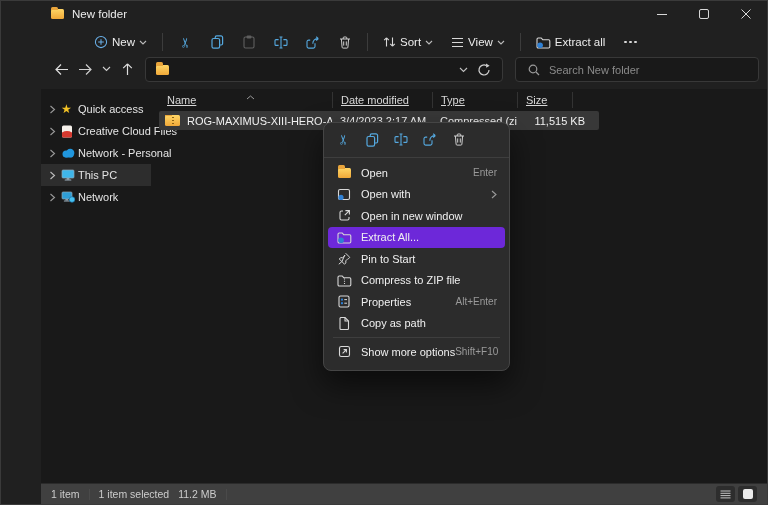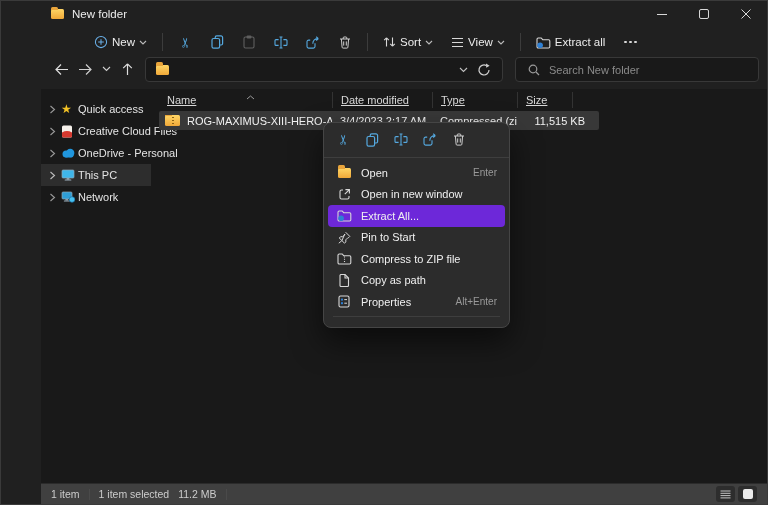--- a/index.html
+++ b/index.html
@@ -292,21 +292,21 @@
               <path d="M1.5 1 L5.5 4.5 L1.5 8" stroke="#9a9a9a" fill="none" stroke-width="1.1"></path>
             </svg>
         </span>
         <span class="s-icon">
           <svg width="15" height="10" viewBox="0 0 15 10">
             <circle cx="5" cy="6" r="3.5" fill="#2196dd"></circle>
             <circle cx="9.2" cy="5" r="4.2" fill="#2196dd"></circle>
             <rect x="3" y="5.8" width="9.5" height="3.6" rx="1.8" fill="#2196dd"></rect>
           </svg>
         </span>
-        <span>OneDrive - Personal</span>
+        <span>Network - Personal</span>
       </div>
       <div class="side-item selected">
         <span class="s-chev">
           <svg width="7" height="9" viewBox="0 0 7 9">
               <path d="M1.5 1 L5.5 4.5 L1.5 8" stroke="#bdbdbd" fill="none" stroke-width="1.1"></path>
             </svg>
         </span>
         <span class="s-icon">
           <svg width="14" height="12" viewBox="0 0 14 12">
             <rect x="1" y="1" width="12" height="8" rx="1" fill="#3fb6ea" stroke="#8fa6b5" stroke-width="0.7"></rect>
@@ -409,20 +409,34 @@
     <div class="cm-items">
       <div class="menu-item">
         <span class="mi-icon">
             <span class="gfolder small"></span>
           </span>
         <span class="mi-label">Open</span>
         <span class="mi-right">Enter</span>
       </div>
       <div class="menu-item">
         <span class="mi-icon">
+          <svg width="14" height="13" viewBox="0 0 14 13">
+            <rect x="1.5" y="1.5" width="11" height="10" rx="1.5" fill="none" stroke="#d8d8d8" stroke-width="1.1"></rect>
+            <circle cx="4" cy="9.4" r="2.6" fill="#2f80d4"></circle>
+          </svg>
+        </span>
+        <span class="mi-label">Open with</span>
+        <span class="mi-right">
+          <svg width="6" height="9" viewBox="0 0 6 9">
+              <path d="M1 1 L5 4.5 L1 8" stroke="#9a9a9a" fill="none" stroke-width="1.1"></path>
+            </svg>
+        </span>
+      </div>
+      <div class="menu-item">
+        <span class="mi-icon">
           <svg width="13" height="13" viewBox="0 0 13 13">
             <path d="M5 2 H3.5 A1.5 1.5 0 0 0 2 3.5 v6 A1.5 1.5 0 0 0 3.5 11 h6 A1.5 1.5 0 0 0 11 9.5 V8" fill="none" stroke="#d8d8d8" stroke-width="1.1"></path>
             <path d="M7.4 1.6 H11.4 V5.6 M11.4 1.6 L6.8 6.2" stroke="#d8d8d8" fill="none" stroke-width="1.1"></path>
           </svg>
         </span>
         <span class="mi-label">Open in new window</span>
       </div>
       <div class="menu-item hl">
         <span class="mi-icon">
           <svg width="15" height="13" viewBox="0 0 15 13">
@@ -441,40 +455,50 @@
         <span class="mi-label">Pin to Start</span>
       </div>
       <div class="menu-item">
         <span class="mi-icon">
           <svg width="15" height="13" viewBox="0 0 15 13">
             <path d="M1 3.2 a1.2 1.2 0 0 1 1.2 -1.2 h3 l1.5 1.7 h5.9 a1.2 1.2 0 0 1 1.2 1.2 v5.9 a1.2 1.2 0 0 1 -1.2 1.2 h-10.4 a1.2 1.2 0 0 1 -1.2 -1.2 Z" fill="none" stroke="#d8d8d8" stroke-width="1.1"></path>
             <path d="M7.5 4.4 v1.1 m0 1.2 v1.1 m0 1.2 v1.1" stroke="#d8d8d8" stroke-width="1.1"></path>
           </svg>
         </span>
         <span class="mi-label">Compress to ZIP file</span>
-      </div>
-      <div class="menu-item">
-        <span class="mi-icon">
-          <svg width="12" height="13" viewBox="0 0 12 13">
-            <path d="M2 1.5 a1 1 0 0 1 1 -1 h4 L10.5 4 v7.5 a1 1 0 0 1 -1 1 h-6.5 a1 1 0 0 1 -1 -1 Z" fill="none" stroke="#d8d8d8" stroke-width="1.1"></path>
-            <path d="M7 0.8 V4 H10.2" fill="none" stroke="#d8d8d8" stroke-width="1.1"></path>
-          </svg>
-        </span>
-        <span class="mi-label">Copy as path</span>
       </div>
       <div class="menu-item">
         <span class="mi-icon">
           <svg width="12" height="13" viewBox="0 0 12 13">
             <rect x="1" y="1" width="10" height="11" rx="1.5" fill="none" stroke="#d8d8d8" stroke-width="1.1"></rect>
             <rect x="3" y="3.6" width="2" height="2" fill="#2f80d4"></rect>
             <path d="M6.3 4.6 H9" stroke="#d8d8d8" stroke-width="1"></path>
             <rect x="3" y="7.2" width="2" height="2" fill="#2f80d4"></rect>
             <path d="M6.3 8.2 H9" stroke="#d8d8d8" stroke-width="1"></path>
           </svg>
         </span>
         <span class="mi-label">Properties</span>
         <span class="mi-right">Alt+Enter</span>
       </div>
+      <div class="menu-item">
+        <span class="mi-icon">
+          <svg width="12" height="13" viewBox="0 0 12 13">
+            <path d="M2 1.5 a1 1 0 0 1 1 -1 h4 L10.5 4 v7.5 a1 1 0 0 1 -1 1 h-6.5 a1 1 0 0 1 -1 -1 Z" fill="none" stroke="#d8d8d8" stroke-width="1.1"></path>
+            <path d="M7 0.8 V4 H10.2" fill="none" stroke="#d8d8d8" stroke-width="1.1"></path>
+          </svg>
+        </span>
+        <span class="mi-label">Copy as path</span>
+      </div>
       <div class="menu-sep"></div>
+      <div class="menu-item">
+        <span class="mi-icon">
+          <svg width="13" height="13" viewBox="0 0 13 13">
+            <rect x="1.5" y="1.5" width="10" height="10" rx="1.8" fill="none" stroke="#d8d8d8" stroke-width="1.1"></rect>
+            <path d="M4.6 8.4 L8.4 4.6 M5.6 4.6 H8.4 V7.4" stroke="#d8d8d8" fill="none" stroke-width="1.1"></path>
+          </svg>
+        </span>
+        <span class="mi-label">Show more options</span>
+        <span class="mi-right">Shift+F10</span>
+      </div>
     </div>
   </div>
 
 </div>
 
 </body></html>

